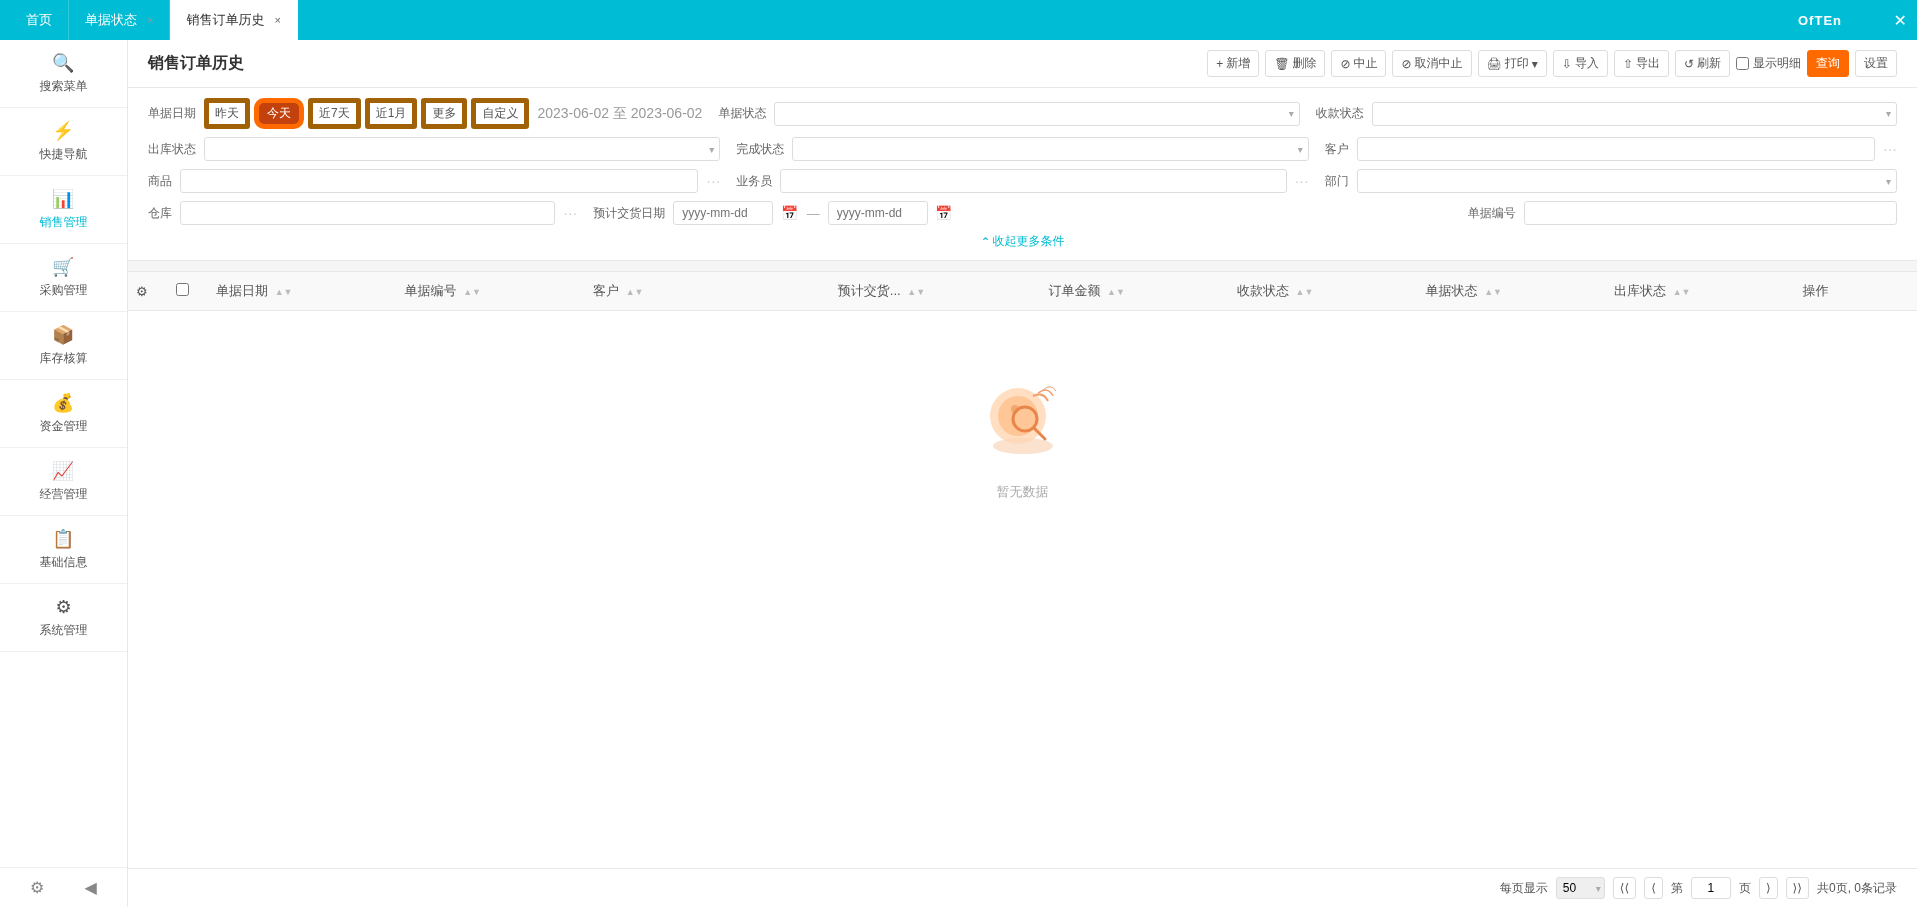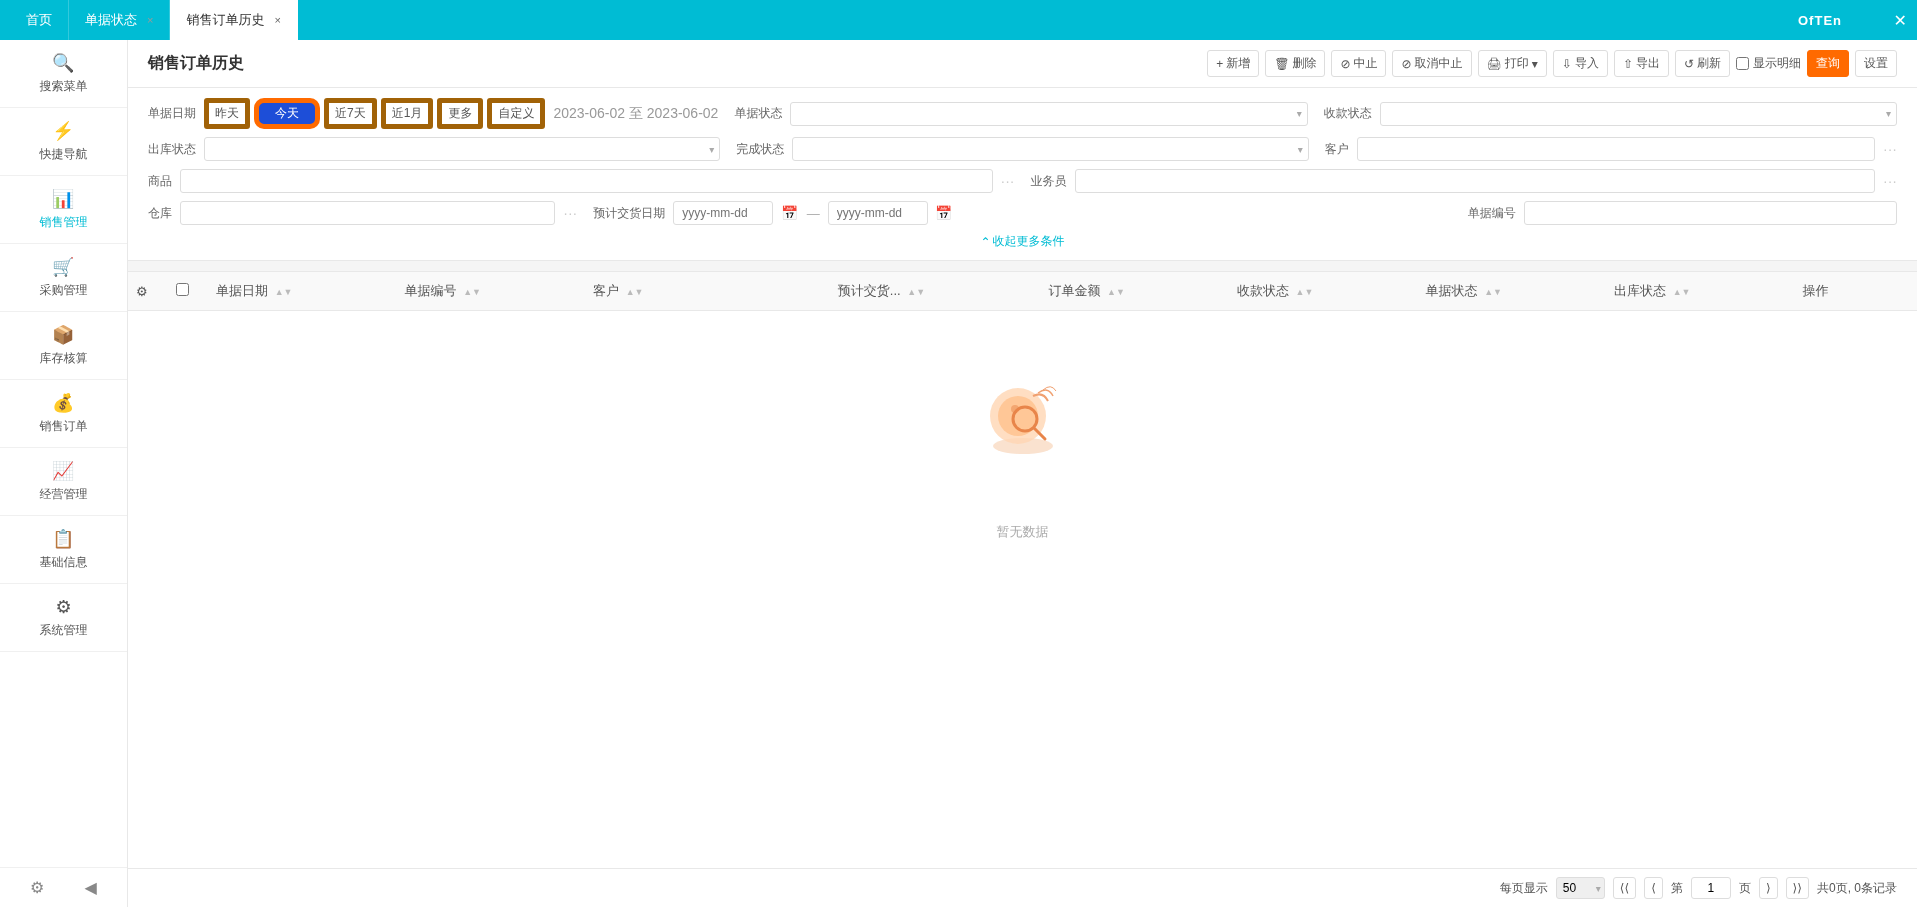--- a/index.html
+++ b/index.html
@@ -201,25 +201,25 @@
     .date-btn {
       padding: 2px 6px;
       border: 5px solid #a16207;
       background: #fff;
       border-radius: 3px;
       cursor: pointer;
       font-size: 12px;
       color: #555;
     }
     .date-btn.active {
-      background: #1d4ed8;
+      background: #c2410c;
       color: #fff;
       border-color: #ff6a00;
       border-radius: 10px;
-      padding: 2px 16px;
+      padding: 2px 8px;
     }
     .date-range {
       font-size: 14px;
       color: #999;
     }
     .filter-select {
       border: 1px solid #ddd;
       border-radius: 3px;
       padding: 4px 24px 4px 8px;
       font-size: 12px;
@@ -324,21 +324,20 @@
 
     
     .empty-state {
       display: flex;
       flex-direction: column;
       align-items: center;
       justify-content: center;
       padding: 60px 0;
       color: #aaa;
       font-size: 13px;
-      gap: 40px;
     }
     .empty-icon {
       width: 100px;
       height: 100px;
       margin-bottom: 12px;
     }
 
     
     .pagination-bar {
       background: #fff;
@@ -431,21 +430,21 @@
       <div class="sidebar-item">
       <span class="sidebar-icon">🛒</span>
       <span>采购管理</span>
     </div>
       <div class="sidebar-item">
       <span class="sidebar-icon">📦</span>
       <span>库存核算</span>
     </div>
       <div class="sidebar-item">
       <span class="sidebar-icon">💰</span>
-      <span>销售订单</span>
+      <span>资金管理</span>
     </div>
       <div class="sidebar-item">
       <span class="sidebar-icon">📈</span>
       <span>经营管理</span>
     </div>
       <div class="sidebar-item">
       <span class="sidebar-icon">📋</span>
       <span>基础信息</span>
     </div>
       <div class="sidebar-item">
@@ -578,20 +577,28 @@
           <input class="filter-input" style="flex: 1 1 0%;">
           <span class="filter-dots">···</span>
         </div>
 
         <div class="filter-item" style="flex:1">
           <span class="filter-label">业务员</span>
           <input class="filter-input" style="flex: 1 1 0%;">
           <span class="filter-dots">···</span>
         </div>
 
+        <div class="filter-item" style="flex:1">
+          <span class="filter-label">部门</span>
+          <div class="filter-select-wrapper" style="flex:1">
+            <select class="filter-select" style="width:100%">
+              <option value=""></option>
+            </select>
+          </div>
+        </div>
       </div>
 
       <div class="filter-row">
         <div class="filter-item" style="flex:1">
           <span class="filter-label">仓库</span>
           <input class="filter-input" style="flex: 1 1 0%;">
           <span class="filter-dots">···</span>
         </div>
 
         <div class="filter-item" style="flex:2">

